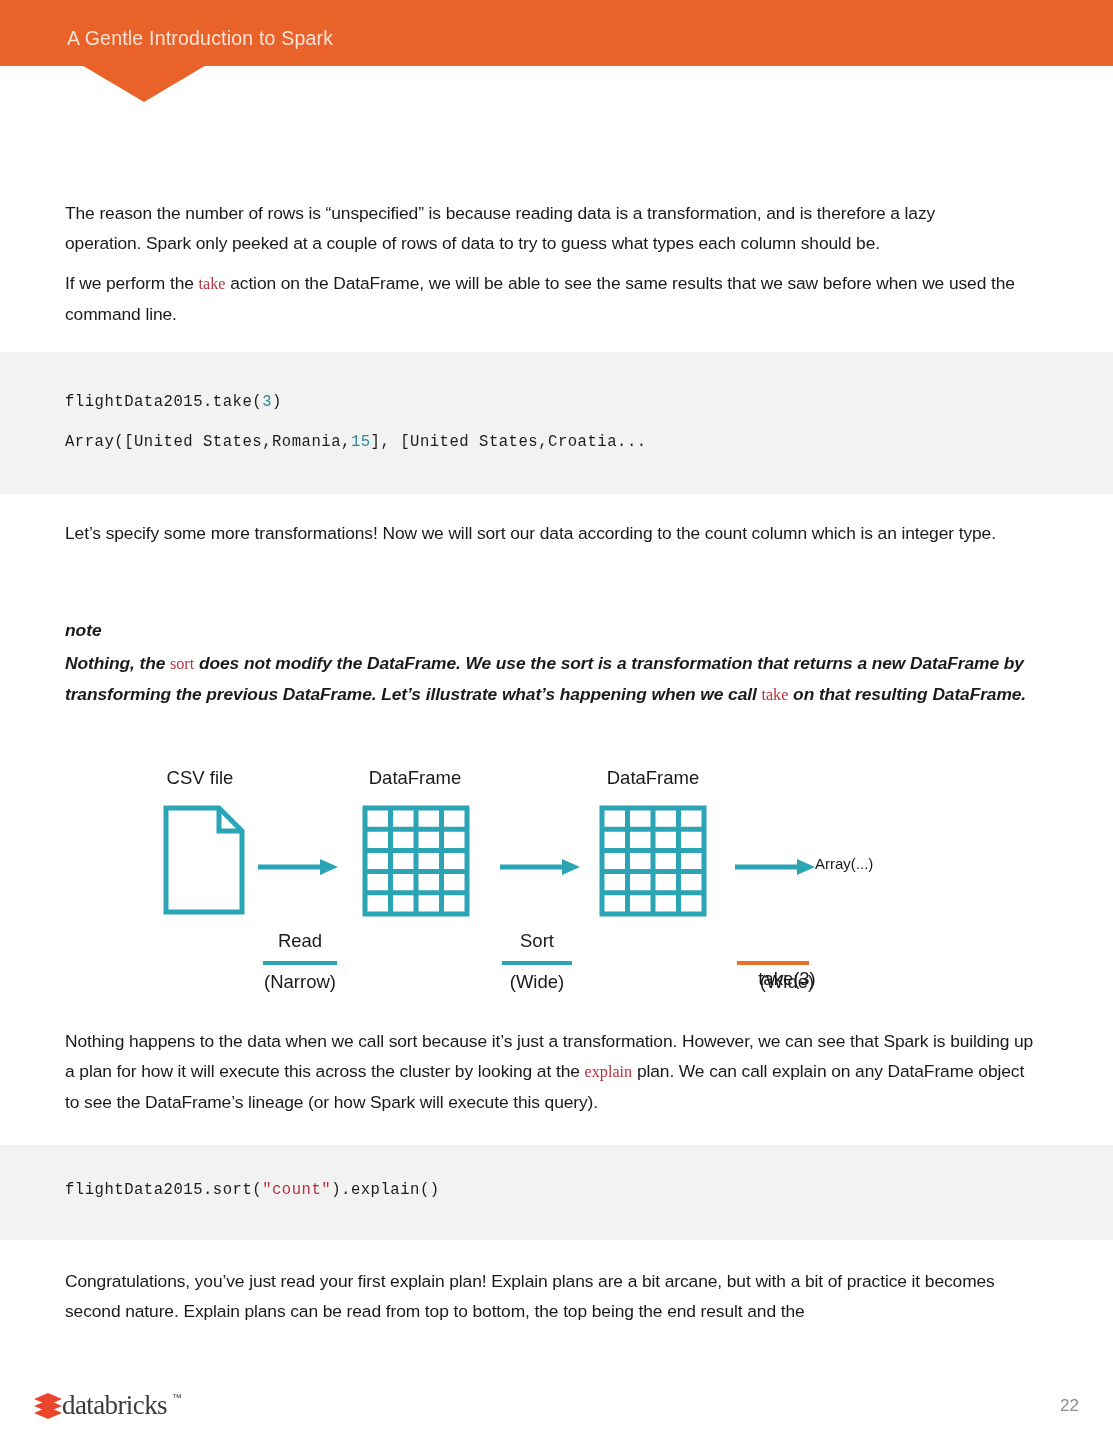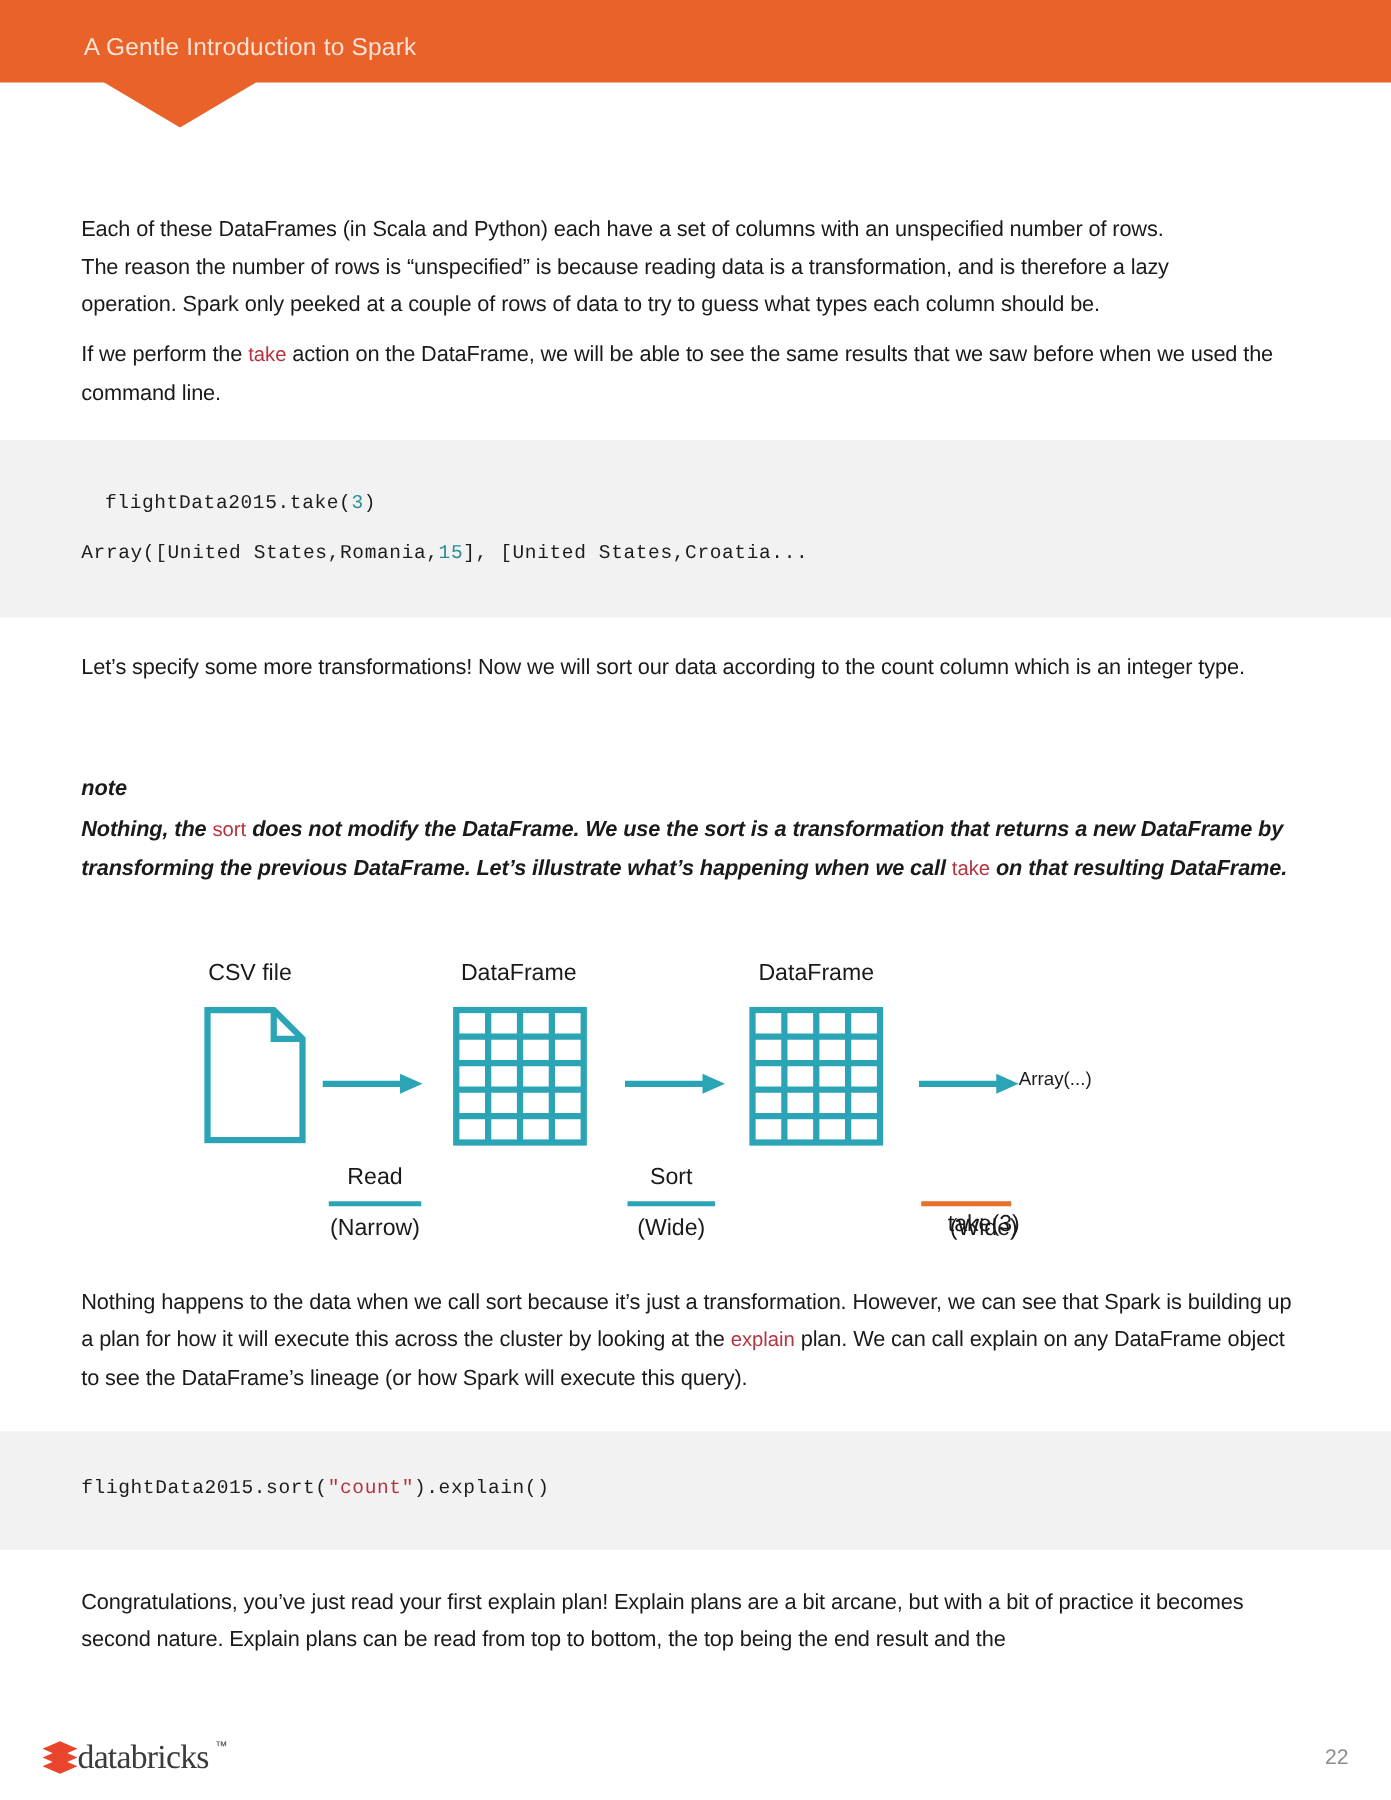--- a/index.html
+++ b/index.html
@@ -47,21 +47,21 @@
     position: absolute;
     left: 65px;
     width: 975px;
     margin: 0;
     font-size: 17.4px;
     line-height: 30px;
     color: #1a1a1a;
     letter-spacing: -0.1px;
   }
   code.inline-code {
-    font-family: Liberation Sans, sans-serif;
+    font-family: Liberation Serif, serif;
     font-size: 16.2px;
     color: #b5333f;
     letter-spacing: 0;
   }
 
   
   .code-block {
     position: absolute;
     left: 0;
     width: 1113px;
@@ -172,29 +172,29 @@
 
 <div class="page">
 
   <div class="header-banner"></div>
   <svg class="notch-svg" width="132" height="42" viewBox="0 0 132 42">
     <polygon points="2,0 130,0 66,38" fill="#e8622a"></polygon>
   </svg>
   <div class="header-title">A Gentle Introduction to Spark</div>
 
   <p class="body-text" style="top:168px;">
-    <span>Each of these DataFrames (in Scala and Python) each have a set of columns with an unspecified number of rows.</span><br>
+    <br>
     <span>The reason the number of rows is “unspecified” is because reading data is a transformation, and is therefore a lazy</span><br>
     <span>operation. Spark only peeked at a couple of rows of data to try to guess what types each column should be.</span>
   </p>
 
   <p class="body-text" style="top:268px;"><span>If we perform the </span><code class="inline-code">take</code><span> action on the DataFrame, we will be able to see the same results that we saw before when we used the command line.</span></p>
 
   <div class="code-block" style="top:352px; height:142px;">
-    <div class="code-line" style="top:41px;margin-left:19px;"><span>flightData2015.take(</span><span class="tok-num">3</span><span>)</span></div>
+    <div class="code-line" style="top:41px;"><span>flightData2015.take(</span><span class="tok-num">3</span><span>)</span></div>
     <div class="code-line" style="top:81px;"><span>Array([United States,Romania,</span><span class="tok-num">15</span><span>], [United States,Croatia...</span></div>
   </div>
 
   <p class="body-text" style="top:518px;">Let’s specify some more transformations! Now we will sort our data according to the count column which is an integer type.</p>
 
   <div class="note-label" style="top:620px;">note</div>
   <p class="note-body" style="top:648px;"><span>Nothing, the </span><code class="inline-code">sort</code><span> does not modify the DataFrame. We use the sort is a transformation that returns a new DataFrame by transforming the previous DataFrame. Let’s illustrate what’s happening when we call </span><code class="inline-code">take</code><span> on that resulting DataFrame.</span></p>
 
   <div class="diagram">
 

